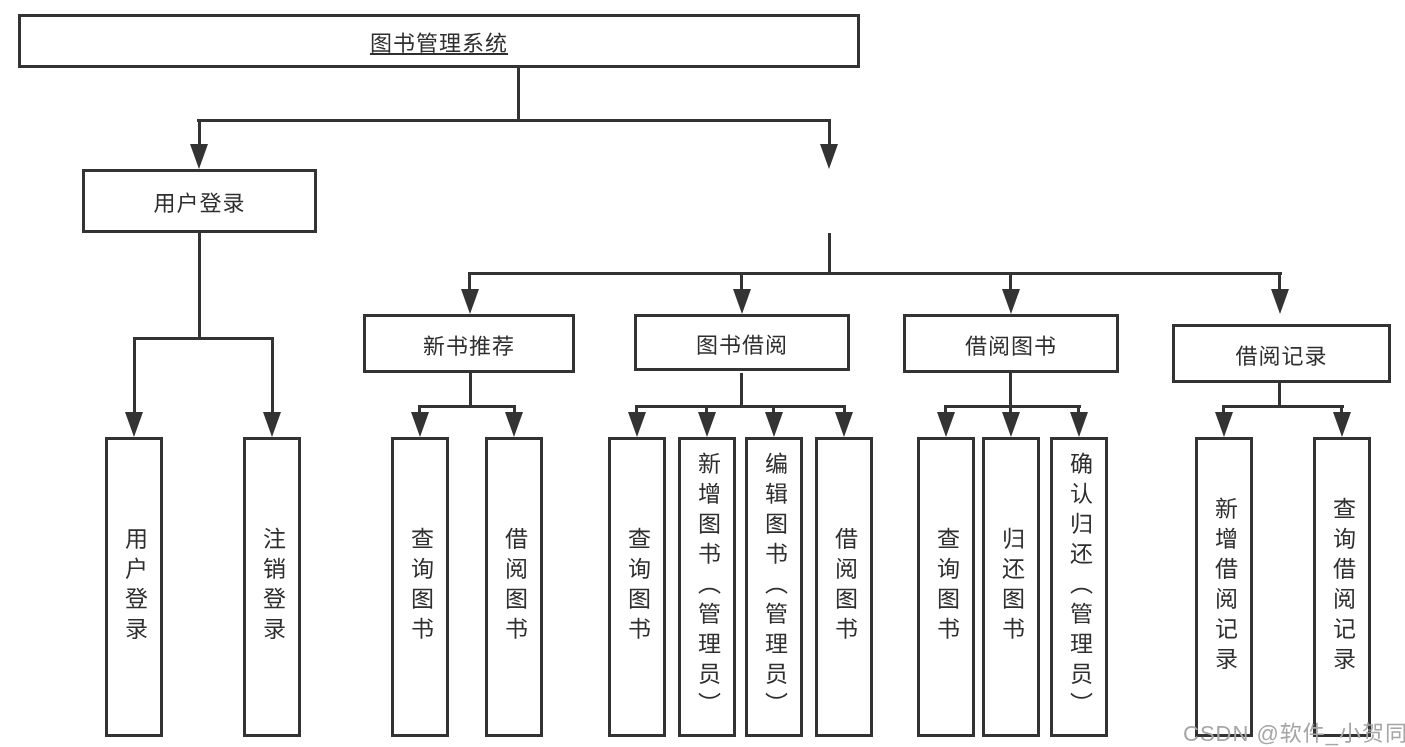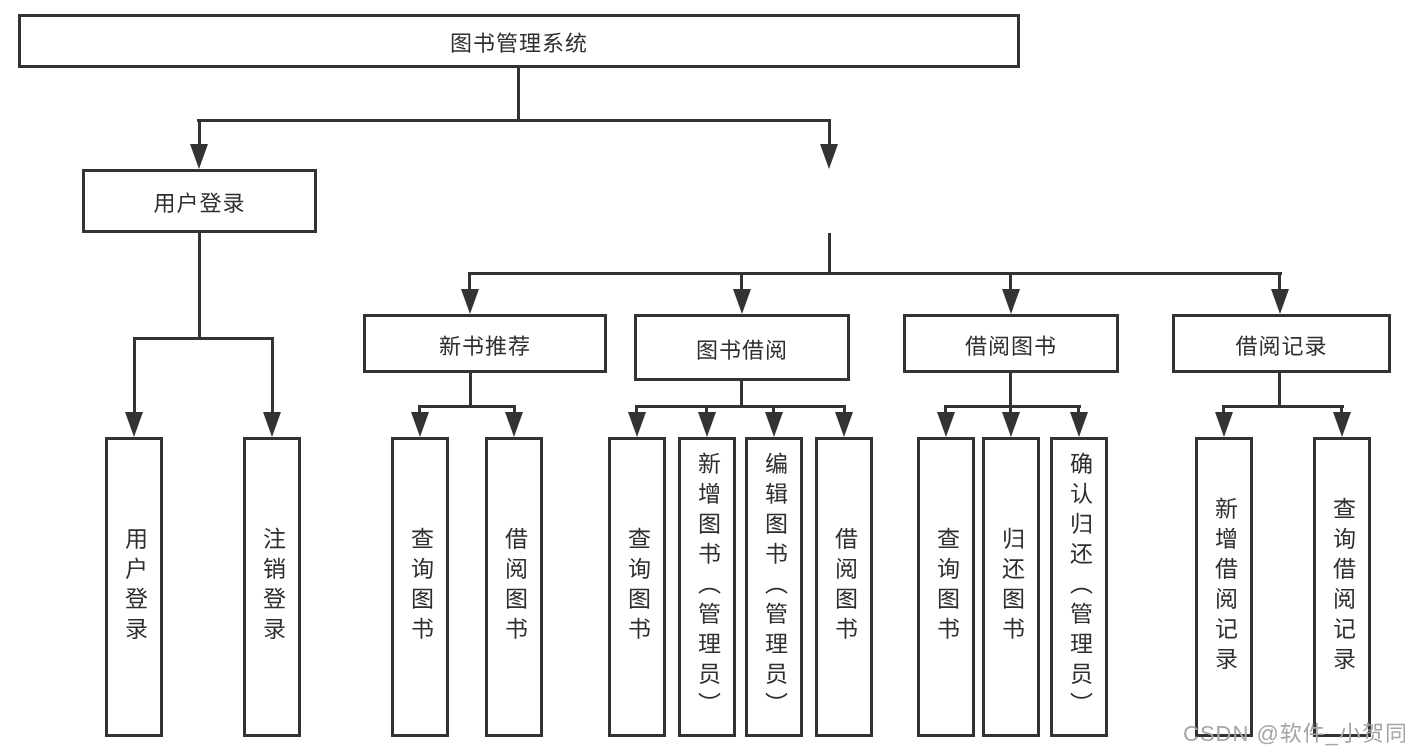--- a/index.html
+++ b/index.html
@@ -109,38 +109,38 @@
   <div class="vline" style="left:1077px;top:405px;height:10px;"></div>
   <div class="arrow" style="left:1070px;top:412px;"></div>
 
   <div class="vline" style="left:1278px;top:373px;height:33px;"></div>
   <div class="hline" style="left:1222px;top:405px;width:122px;"></div>
   <div class="vline" style="left:1222px;top:405px;height:10px;"></div>
   <div class="arrow" style="left:1215px;top:412px;"></div>
   <div class="vline" style="left:1340px;top:405px;height:10px;"></div>
   <div class="arrow" style="left:1333px;top:412px;"></div>
 
-  <div class="hbox" style="left:18px;top:14px;width:1002px;height:54px;">
+  <div class="hbox" style="left:18px;top:14px;width:842px;height:54px;text-decoration:underline;">
     <span>图书管理系统</span>
   </div>
 
   <div class="hbox" style="left:82px;top:169px;width:235px;height:64px;">
     <span>用户登录</span>
   </div>
 
-  <div class="hbox" style="left:363px;top:314px;width:244px;height:59px;">
+  <div class="hbox" style="left:363px;top:314px;width:212px;height:59px;">
     <span>新书推荐</span>
   </div>
-  <div class="hbox" style="left:634px;top:314px;width:216px;height:67px;">
+  <div class="hbox" style="left:634px;top:314px;width:216px;height:57px;">
     <span>图书借阅</span>
   </div>
   <div class="hbox" style="left:903px;top:314px;width:216px;height:59px;">
     <span>借阅图书</span>
   </div>
-  <div class="hbox" style="left:1172px;top:314px;width:219px;height:59px;">
+  <div class="hbox" style="left:1172px;top:324px;width:219px;height:59px;">
     <span>借阅记录</span>
   </div>
 
   <div class="vbox" style="left:105px;">
     <span>用户登录</span>
   </div>
   <div class="vbox" style="left:243px;">
     <span>注销登录</span>
   </div>
 

